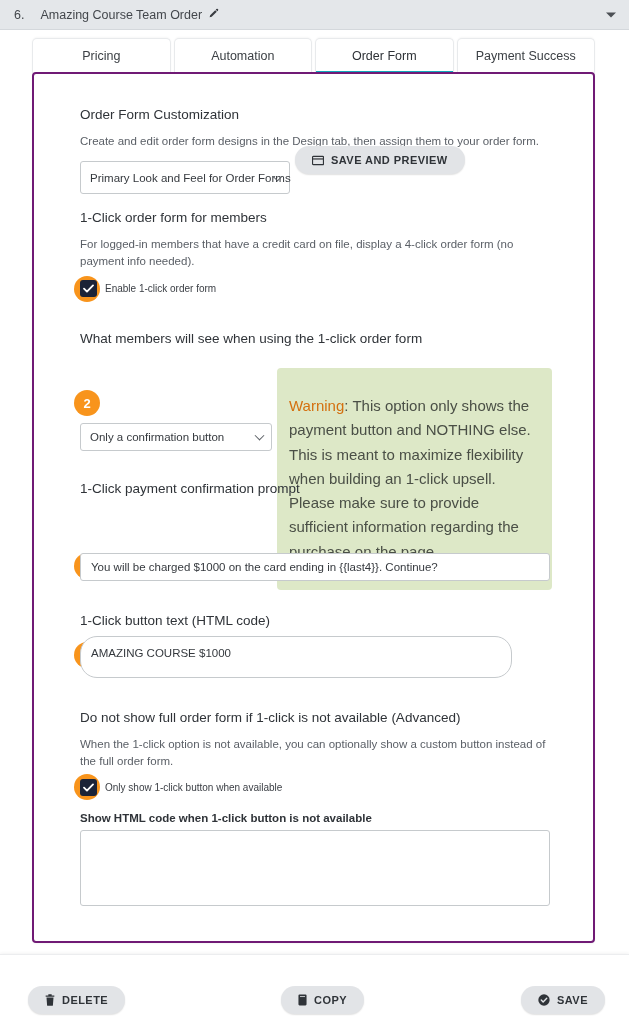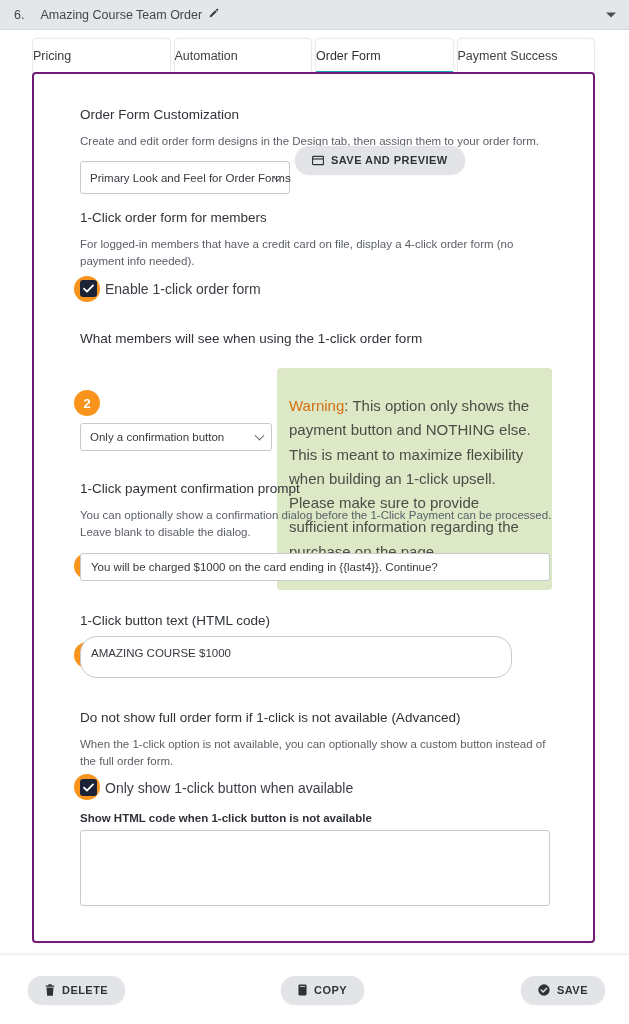--- a/index.html
+++ b/index.html
@@ -49,21 +49,21 @@
     width: 563px; height: 35px;
     display: flex;
   }
   .tab {
     flex: 1 1 0;
     background: #ffffff;
     border: 1px solid #e8eaec;
     border-bottom: none;
     border-top-left-radius: 5px;
     border-top-right-radius: 5px;
-    display: flex; align-items: center; justify-content: flex-start;
+    display: flex; align-items: center; justify-content: center;
     font-size: 12.5px; color: #3c4045;
     margin-right: 3px;
     position: relative;
     box-shadow: 0 -1px 2px rgba(0,0,0,0.035);
   }
   .tab:last-child { margin-right: 0; }
   .tab.active { color: #2d3136; }
   .tab.active::after {
     content: "";
     position: absolute; left: 0; right: 0; bottom: -1px;
@@ -136,21 +136,21 @@
 
   
   .cbrow { position: absolute; display: flex; align-items: center; gap: 8px; }
   .cbox {
     width: 17px; height: 17px; border-radius: 3px;
     background: #1b2337;
     display: flex; align-items: center; justify-content: center;
     flex: none;
   }
   .cbox svg { display: block; }
-  .cblabel { font-size: 14px; color: #3a3e44; }
+  .cblabel { font-size: 10px; color: #3a3e44; }
 
   
   .text-input {
     position: absolute;
     border: 1px solid #c6cacd;
     border-radius: 3px;
     background: #ffffff;
     font-size: 11.5px; color: #35393e;
     padding: 0 10px;
     font-family: "Liberation Sans", sans-serif;
@@ -182,21 +182,21 @@
   .bold-label { font-size: 11.5px; color: #2f3338; font-weight: 700; }
 
   
   .bottombar {
     position: absolute; left: 0; bottom: 0;
     width: 629px; height: 70px;
     background: #ffffff;
     border-top: 1px solid #ecedef;
     box-shadow: 0 -1px 3px rgba(0,0,0,0.05);
   }
-  .bottombar .pill { position: absolute; top: 21px; }
+  .bottombar .pill { position: absolute; top: 31px; }
 </style>
 </head>
 <body>
 
 <div class="page">
 
   <div class="acc-header">
     <span class="acc-num">6.</span>
     <span class="acc-title">
       <span>Amazing Course Team Order</span>
@@ -263,21 +263,20 @@
     <div class="abs select" style="left:46px; top:316px; width:192px; height:28px;">
       <span>Only a confirmation button</span>
       <span class="chev"></span>
     </div>
 
     <div class="warn" style="left:243px; top:294px; width:275px;">
       <b>Warning</b><span>: This option only shows the payment button and NOTHING else. This is meant to maximize flexibility when building an 1-click upsell. Please make sure to provide sufficient information regarding the purchase on the page.</span>
     </div>
 
     <div class="abs sec-title" style="left:46px; top:407px;">1-Click payment confirmation prompt</div>
-    <div class="abs sec-desc" style="left:46px; top:433px; width:478px;">You can optionally show a confirmation dialog before the 1-Click Payment can be processed. Leave blank to disable the dialog.</div>
 
     <div class="badge" style="top: 479px; background: rgb(248, 148, 28);">3</div>
     <input class="text-input" style="left: 46px; top: 479px; width: 470px; height: 28px;" value="You will be charged $1000 on the card ending in {{last4}}. Continue?">
 
     <div class="abs sec-title" style="left:46px; top:539px;">1-Click button text (HTML code)</div>
 
     <div class="badge" style="top: 568px; background: rgb(248, 148, 28);">4</div>
     <textarea class="textarea" style="left: 46px; top: 562px; width: 432px; height: 42px; border-radius: 17px;">AMAZING COURSE $1000</textarea>
 
     <div class="abs sec-title" style="left:46px; top:636px;">Do not show full order form if 1-click is not available (Advanced)</div>

